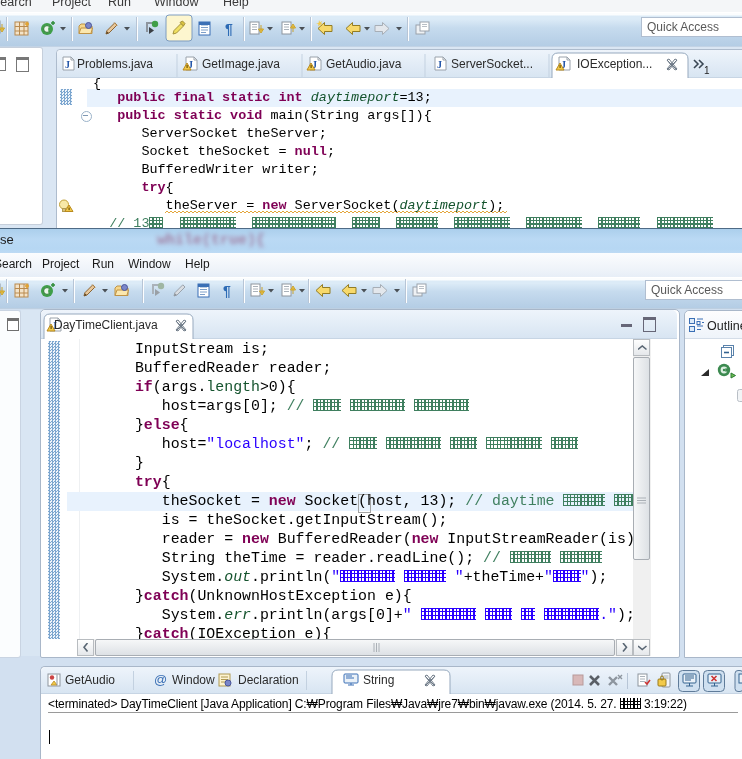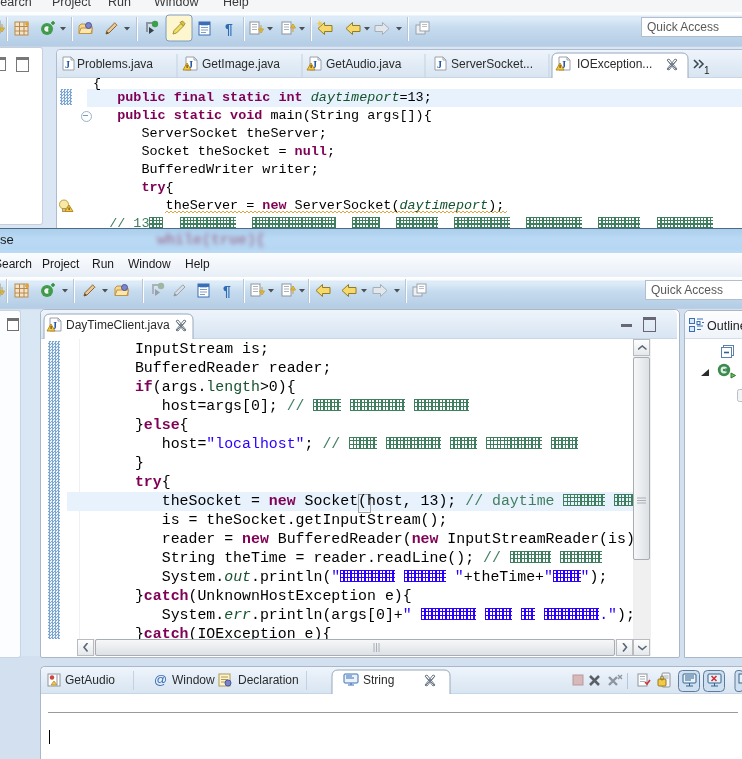--- a/index.html
+++ b/index.html
@@ -278,21 +278,21 @@
 
   <div class="ab" style="left:40px;top:81px;width:638px;height:347px;background:#fff;border:1px solid #a9b7c9;border-radius:5px 5px 2px 2px">
     <div class="ab" style="left:0;top:0;width:636px;height:28px;background:linear-gradient(#eef4fb,#d8e5f2);border-radius:5px 5px 0 0;border-bottom:1px solid #c7d5e4"></div>
     <div id="tabs2" class="ab" style="left:0;top:0;width:636px;height:29px">
       <svg width="636" height="29">
         <path d="M3 29V10q0-6 6-6h137q6 0 6 6v19" fill="#fff" stroke="#97a9be"></path>
         <use href="#i-jfile" x="8" y="7"></use>
           <use href="#i-warn" x="6" y="14"></use>
         <use href="#i-tabx" x="134" y="10"></use>
       </svg>
-      <span class="ab tabtxt" style="left:25px;top:8px">DayTimeClient.java</span>
+      <span class="ab tabtxt" style="left:13px;top:8px">DayTimeClient.java</span>
     </div>
 
     <div class="ab" style="left:580px;top:8px;width:11px;height:9px">
         <div style="margin-top:6px;height:3px;background:#667"></div>
       </div>
     <div class="ab" style="left:602px;top:7px;width:11px;height:11px;border:1px solid #667;border-top:3px solid #667"></div>
 
     <div class="ab" style="left:0;top:29px;width:636px;height:317px;background:#fff;overflow:hidden">
       <div class="ab hatch" style="left:7px;top:2px;width:12px;height:298px"></div>
       <div class="ab" style="left:38px;top:0;width:1px;height:300px;background:#eef0f2"></div>
@@ -427,17 +427,18 @@
             <path d="M7.5 10v3M4 13h7" stroke="#33628f"></path>
           </g>
         <rect x="174" y="0.5" width="8" height="21" rx="3" fill="#cfe0f0" stroke="#5f7b99"></rect>
         <g transform="translate(177,3)">
             <rect x="1" y="1" width="5" height="9" fill="#eaf1f8" stroke="#33628f"></rect>
           </g>
       </svg>
     </div>
 
     <div class="ab" style="left:0;top:27px;width:700px;height:65px;background:#fff;overflow:hidden">
+      <div class="ab" style="left:7px;top:3px;font-size:12px;letter-spacing:-.12px;color:#000;white-space:pre" id="cline1">&lt;terminated&gt; DayTimeClient [Java Application] C:₩Program Files₩Java₩jre7₩bin₩javaw.exe (2014. 5. 27. <span class="ko" style="width:21px"></span> 3:19:22)</div>
       <div class="ab" style="left:7px;top:18px;width:690px;height:1px;background:#9a9a9a"></div>
       <div class="ab" style="left:8px;top:36px;width:1px;height:14px;background:#000"></div>
     </div>
   </div>
 </div>
 
 </body></html>

